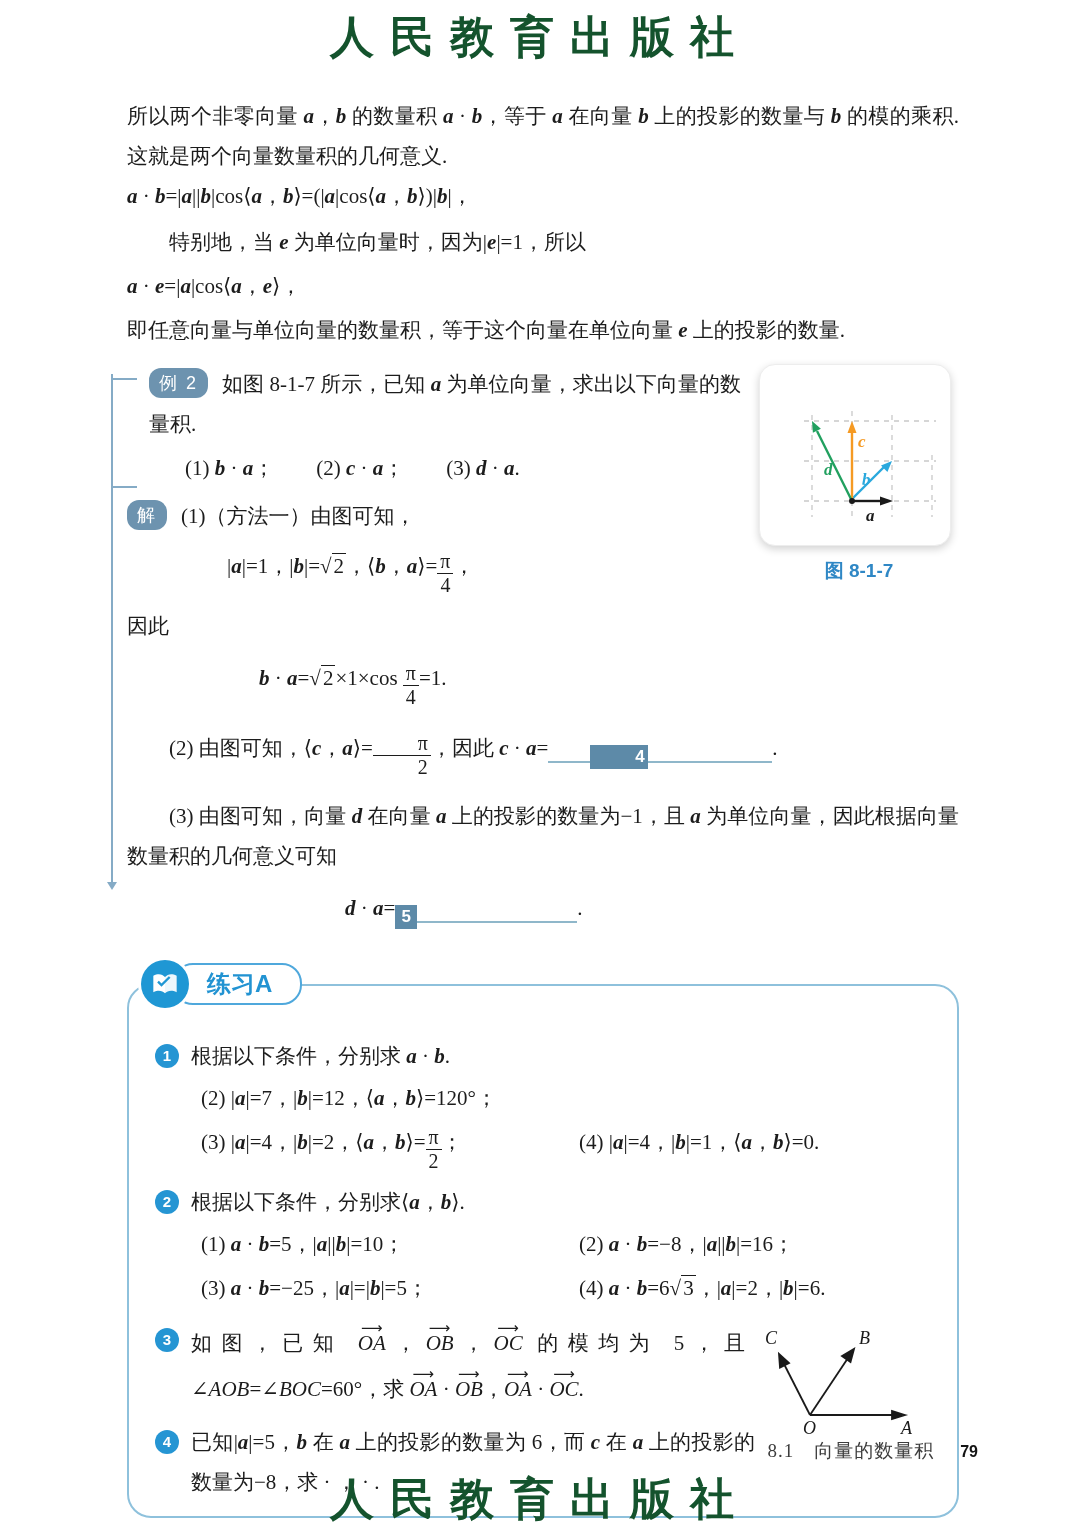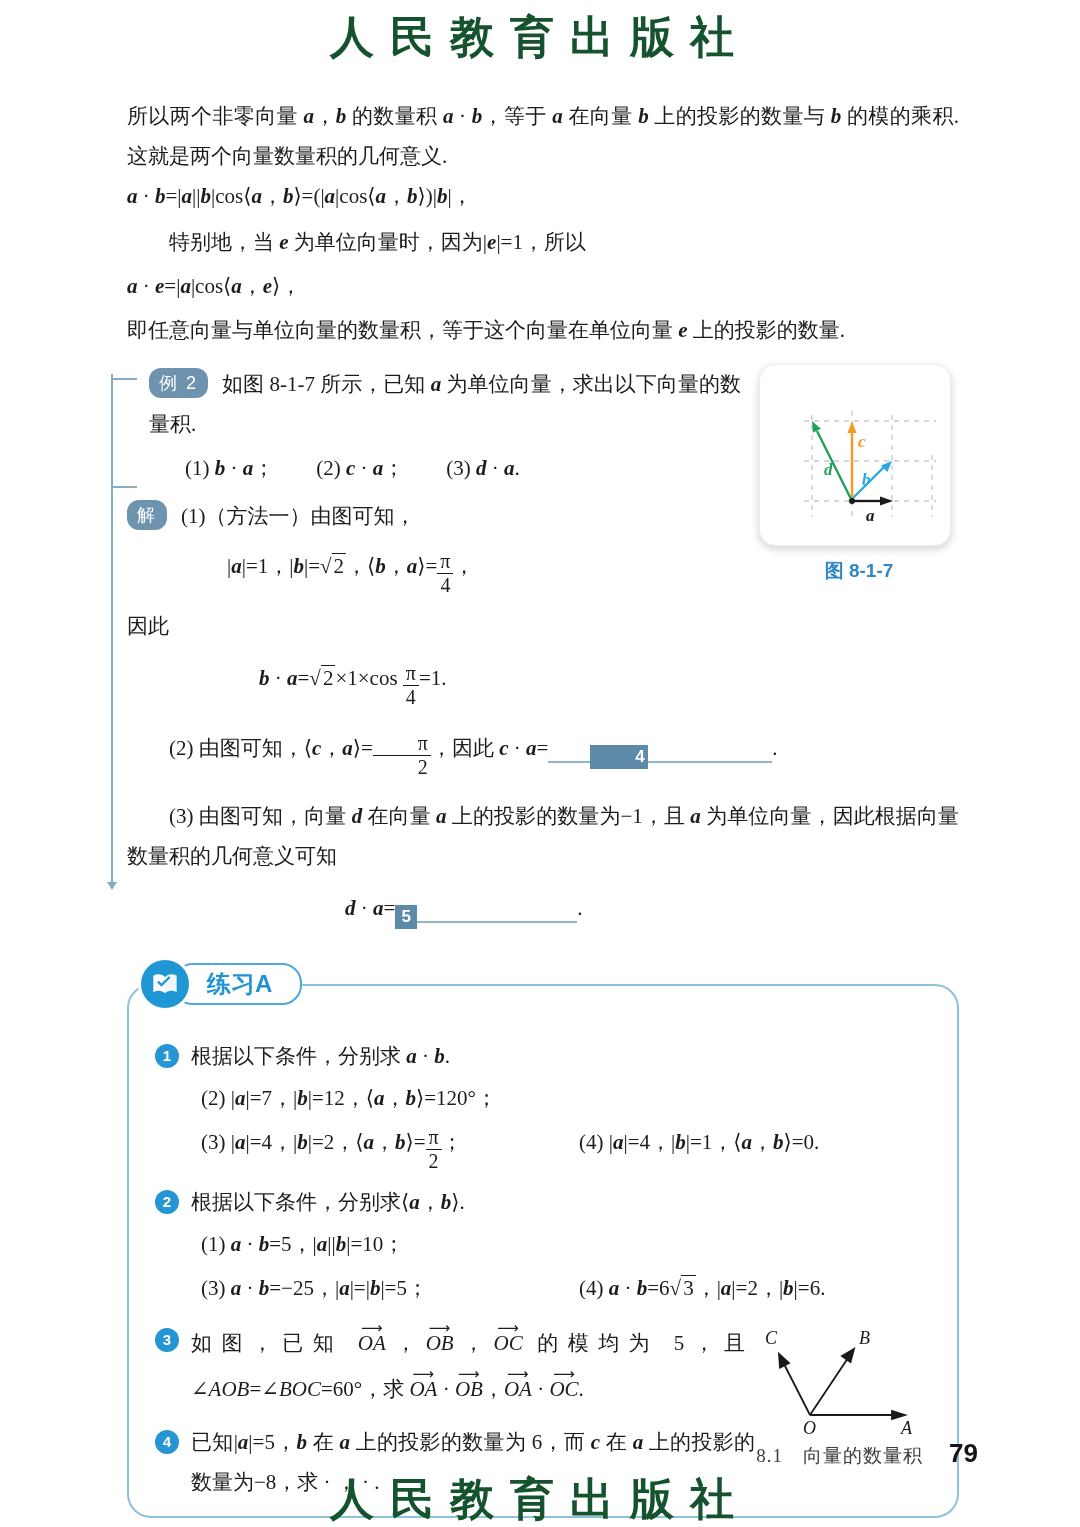--- a/index.html
+++ b/index.html
@@ -74,21 +74,21 @@
   .cols { display:flex; }
   .col1 { width:378px; }
   .col2 { flex:1; }
   .sub { padding-left:10px; line-height:44px; }
   .p3row { display:flex; }
   .p3text { flex:1; line-height:46px; padding-right:10px; }
   .p3fig { width:180px; padding-top:2px; }
   
   .footer { position:absolute; top:1438px; right:102px; display:flex; align-items:baseline; gap:26px; }
   .fsection { font-size:19px; color:#3d3d3d; letter-spacing:1px; }
-  .fpage { font-size:26px; font-weight:bold; color:#141414; font-family:"Liberation Sans",sans-serif; }
+  .fpage { font-size:16px; font-weight:bold; color:#141414; font-family:"Liberation Sans",sans-serif; }
 </style>
 </head>
 <body>
 
 <div class="page">
 
   <div class="brand top">人民教育出版社</div>
 
   <div class="content">
 
@@ -183,20 +183,21 @@
           </div>
         </div>
       </div>
 
       <div class="prob">
         <div class="pnum">2</div>
         <div class="pbody">
           <div>根据以下条件，分别求⟨<i class="v">a</i>，<i class="v">b</i>⟩.</div>
           <div class="cols">
             <div class="col1 sub">(1) <i class="v">a</i> · <i class="v">b</i>=5，|<i class="v">a</i>||<i class="v">b</i>|=10；</div>
+            <div class="col2 sub">(2) <i class="v">a</i> · <i class="v">b</i>=−8，|<i class="v">a</i>||<i class="v">b</i>|=16；</div>
           </div>
           <div class="cols">
             <div class="col1 sub">(3) <i class="v">a</i> · <i class="v">b</i>=−25，|<i class="v">a</i>|=|<i class="v">b</i>|=5；</div>
             <div class="col2 sub">(4) <i class="v">a</i> · <i class="v">b</i>=6<span class="sq">√<span class="sr">3</span></span>，|<i class="v">a</i>|=2，|<i class="v">b</i>|=6.</div>
           </div>
         </div>
       </div>
 
       <div class="p3row">
         <div style="flex:1;">

